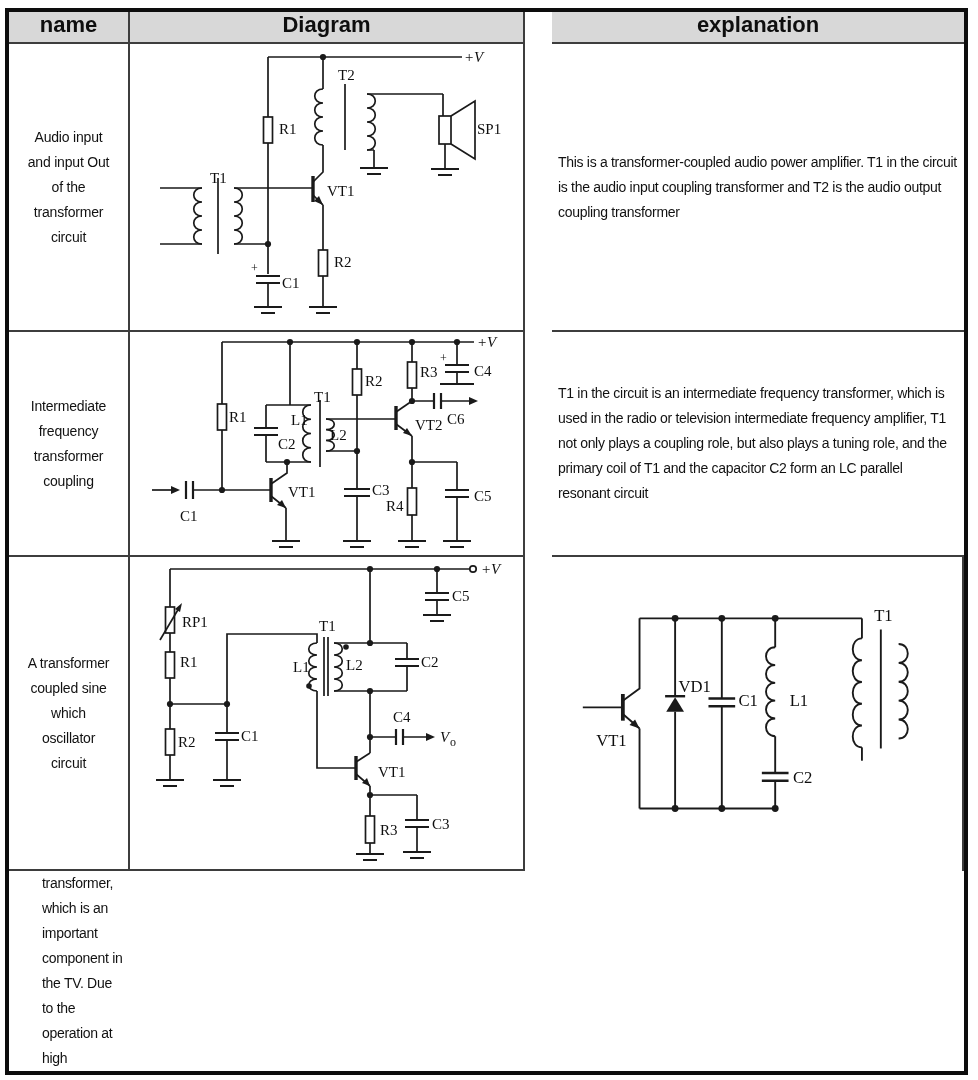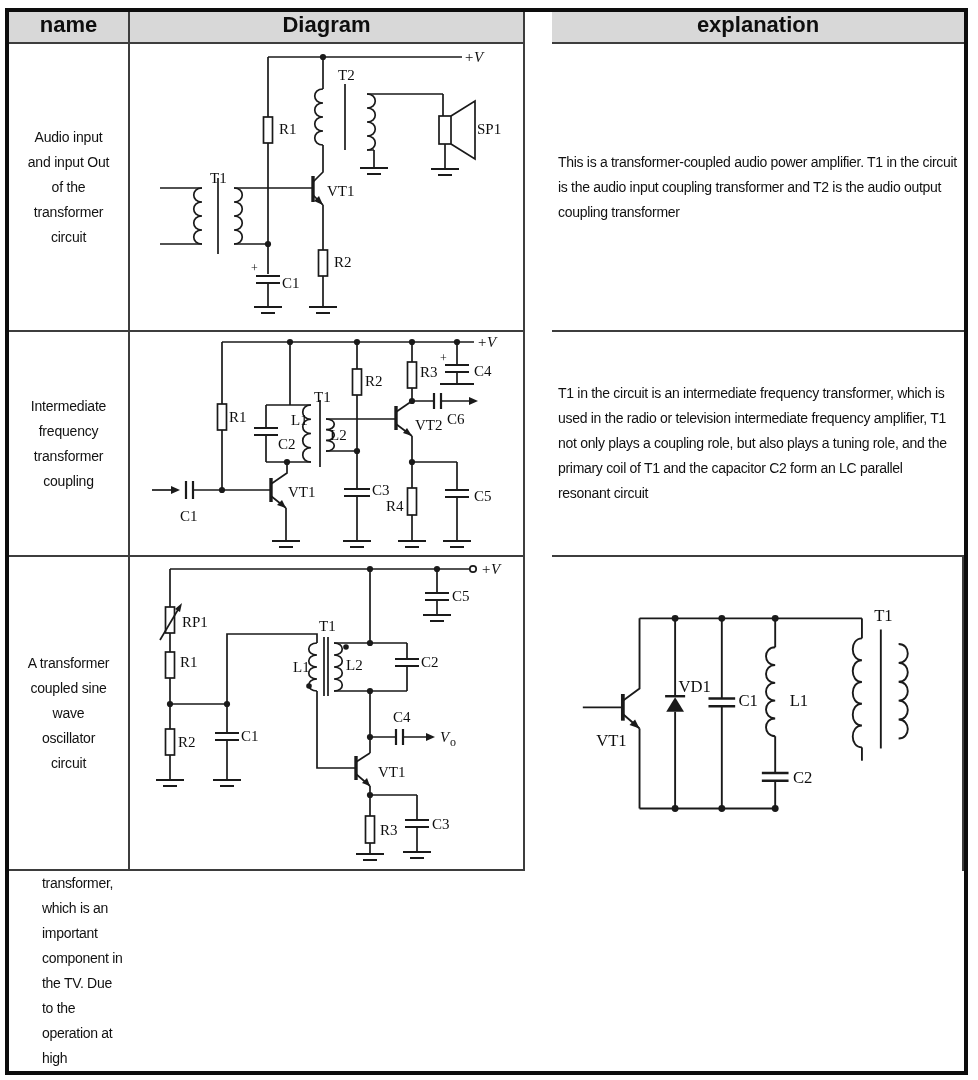--- a/index.html
+++ b/index.html
@@ -225,21 +225,21 @@
         <text class="lbl" x="344" y="169">C5</text>
         <path class="gnd" d="M313 209 H341 M320 215 H334"></path>
       </g>
     </svg>
   </div>
   <div class="cell exp-cell c3">
       <span>T1 in the circuit is an intermediate frequency transformer, which is used in the radio or television intermediate frequency amplifier, T1 not only plays a coupling role, but also plays a tuning role, and the primary coil of T1 and the capacitor C2 form an LC parallel resonant circuit</span>
     </div>
 
   <div class="cell name-cell">
-      <span>A transformer coupled sine wave oscillator circuit</span>
+      <span>A transformer coupled sine which oscillator circuit</span>
     </div>
   <div class="cell diagram-cell">
     <svg viewBox="0 0 393 312" preserveAspectRatio="xMidYMid meet">
       <path class="w" d="M40 12 H340"></path>
       <circle class="term" cx="343" cy="12" r="3.2"></circle>
       <text class="lbl ital" x="351" y="17">+V</text>
       <circle class="dot" cx="240" cy="12" r="3.1"></circle>
       <circle class="dot" cx="307" cy="12" r="3.1"></circle>
 
       <g>

